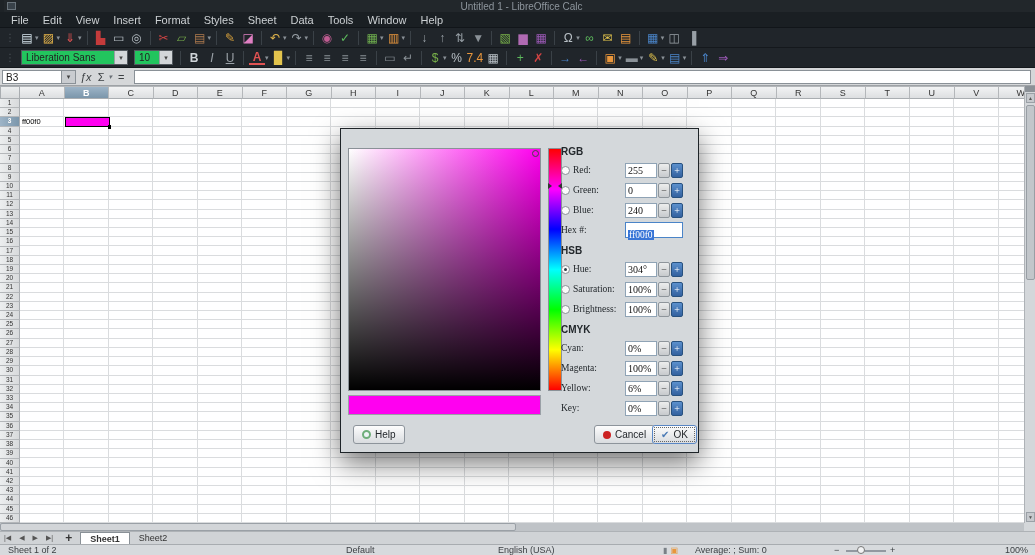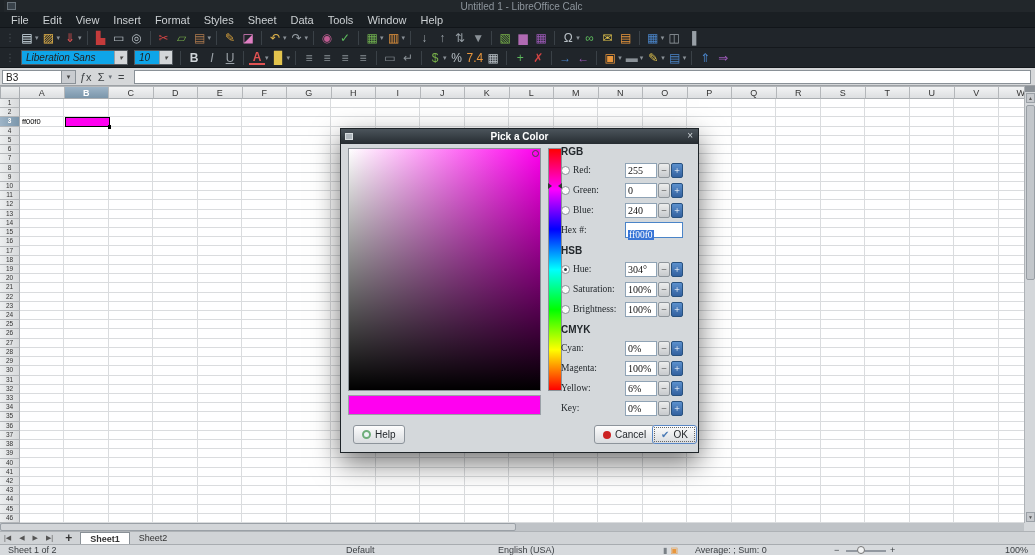--- a/index.html
+++ b/index.html
@@ -13,30 +13,30 @@
   .menubar { position:absolute; left:0; top:12px; width:1035px; height:16px; background:#1a1f23; display:flex; align-items:center; padding-left:4px; border-bottom:1px solid #111519; }
   .menu-item { color:#ccd0d3; font-size:11px; padding:0 7px; line-height:16px; cursor:default; }
   .toolbar { position:absolute; left:0; width:1035px; height:20px; background:#20252a; display:flex; align-items:center; padding-left:2px; border-bottom:1px solid #14181c; }
   #tb1 { top:28px; } #tb2 { top:48px; }
   .grip { color:#4a5157; font-size:10px; margin:0 3px; }
   .tb-icon { display:inline-flex; align-items:center; justify-content:center; min-width:16px; height:16px; font-size:12px; line-height:16px; margin:0 1px; }
   .tb-icon.b { font-weight:bold; } .tb-icon.i { font-style:italic; } .tb-icon.u { text-decoration:underline; }
   .tb-icon.fc { border-bottom:2px solid #e05252; height:14px; font-weight:bold; }
   .tb-dd { color:#8a9197; font-size:7px; margin:0 1px 0 -1px; }
   .tb-sep { width:1px; height:14px; background:#3a4147; margin:0 4px; }
-  .combo { display:inline-flex; align-items:center; height:15px; background:#0ea5e9; border:1px solid #53595f; margin:0 3px;font-style:italic; }
+  .combo { display:inline-flex; align-items:center; height:15px; background:#22c55e; border:1px solid #53595f; margin:0 3px; }
   .combo .cval { font-size:10px; color:#222; padding:0 4px; }
   .combo .cdd { width:13px; height:13px; background:#d3d6d9; border-left:1px solid #9aa0a6; color:#444; font-size:7px; display:inline-flex; align-items:center; justify-content:center; }
   #font-name-combo .cval { width:92px; } #font-size-combo .cval { width:24px; }
 
   
   .formulabar { position:absolute; left:0; top:68px; width:1035px; height:18px; background:#d5d7d9; border-bottom:1px solid #9ea2a6; display:flex; align-items:center; }
   .namebox { width:60px; height:14px; margin-left:2px; background:#fff; border:1px solid #8a9197; font-size:10px; padding:0 3px; line-height:13px; color:#222; }
   .namebox-dd { width:14px; height:14px; background:#c9ccd0; border:1px solid #8a9197; border-left:none; font-size:7px; color:#444; display:flex; align-items:center; justify-content:center; }
-  .fico { font-size:11px; color:#3c4043; margin:0 4px; }
+  .fico { font-size:11px; color:#3c4043; margin:0 4px; font-style:italic; }
   .fico.sum { font-style:normal; margin:0 2px; }
   .fico.dd { font-size:7px; color:#6a7077; margin:0 2px; }
   .fico.eq { font-style:normal; }
   .finput { flex:1; height:14px; background:#fff; border:1px solid #8a9197; margin:0 4px 0 6px; font-size:10px; padding:0 3px; }
 
   
   .corner { position:absolute; left:0; top:86px; width:20px; height:13px; background:linear-gradient(#eceeef,#d8dadc); border:1px solid #a9adb1; }
   .colheaders { position:absolute; left:20px; top:86px; width:1004px; height:13px; display:flex; overflow:hidden; background:#dcdee0; }
   .col-h { width:44.5px; flex:none; text-align:center; font-size:9px; line-height:12px; color:#333; background:linear-gradient(#f2f3f4,#dddfe1); border-right:1px solid #b4b7ba; border-top:1px solid #b4b7ba; border-bottom:1px solid #a9adb1; }
   .col-h.sel { background:linear-gradient(#9db4c7,#7b96ab); color:#fff; font-weight:bold; }
@@ -360,25 +360,20 @@
   <span class="st" style="left:663px;"><span class="st-ico" style="color: rgb(122, 128, 134);">▮</span><span class="st-ico" style="color: rgb(232, 150, 60);">▣</span></span>
   <span class="st" style="left:695px;">Average: ; Sum: 0</span>
   <span class="st" style="left:834px;">−</span>
   <span class="zoom-track"></span>
   <span class="zoom-thumb"></span>
   <span class="st" style="left:890px;">+</span>
   <span class="st" style="left:1005px;">100%</span>
 </div>
 
 <div class="dialog">
-  <div class="dlg-title">
-    <span class="dlg-ico"></span>
-    <span class="dlg-title-text">Pick a Color</span>
-    <span class="dlg-close">×</span>
-  </div>
   <div class="sv-square" style="background: linear-gradient(rgba(0, 0, 0, 0), rgb(0, 0, 0)), linear-gradient(to right, rgb(255, 255, 255), rgb(255, 0, 238));">
     <span class="sv-sel"></span>
   </div>
   <div class="hue-strip">
     <span class="hmark l" style="top: 15.56%;"></span>
     <span class="hmark r" style="top: 15.56%;"></span>
   </div>
   <div class="preview" style="background: rgb(255, 0, 240);"></div>
   <div class="panel">
       <div class="sec-h">RGB</div>

